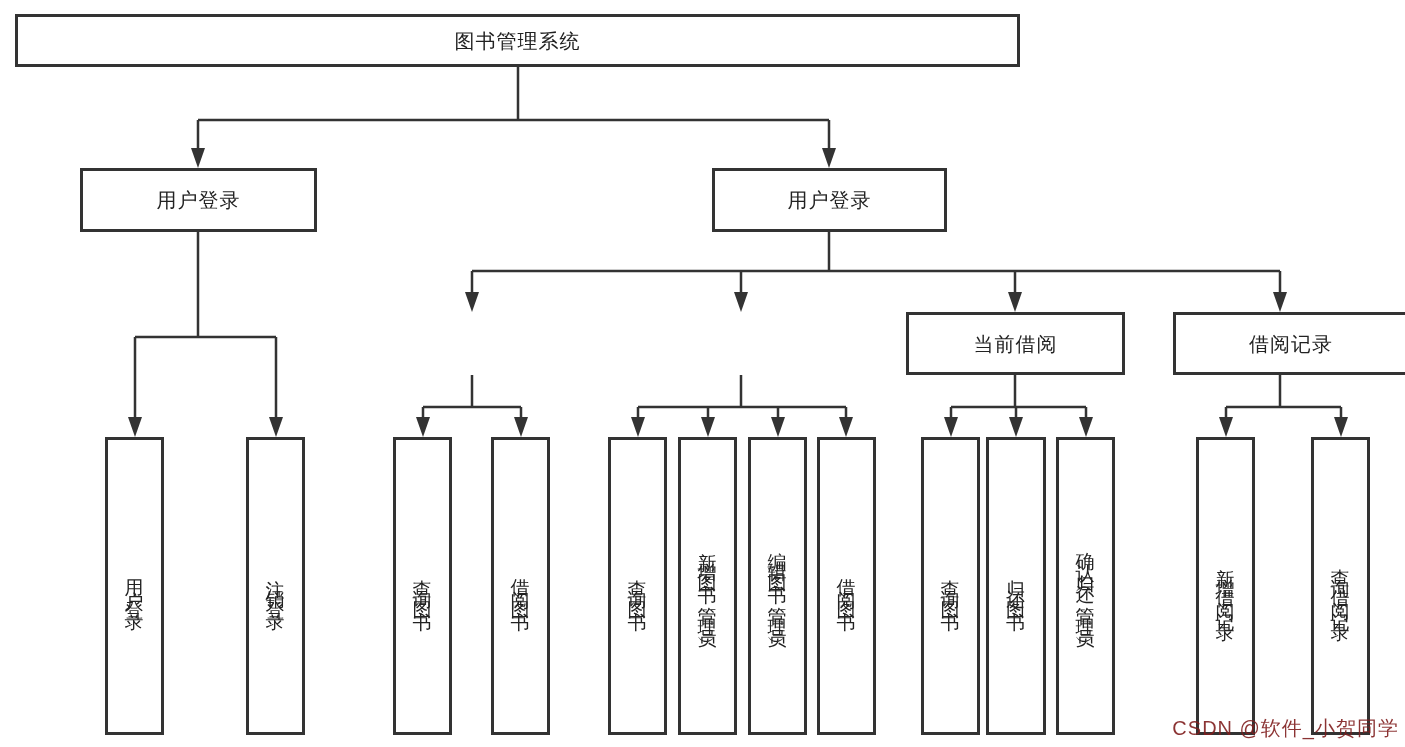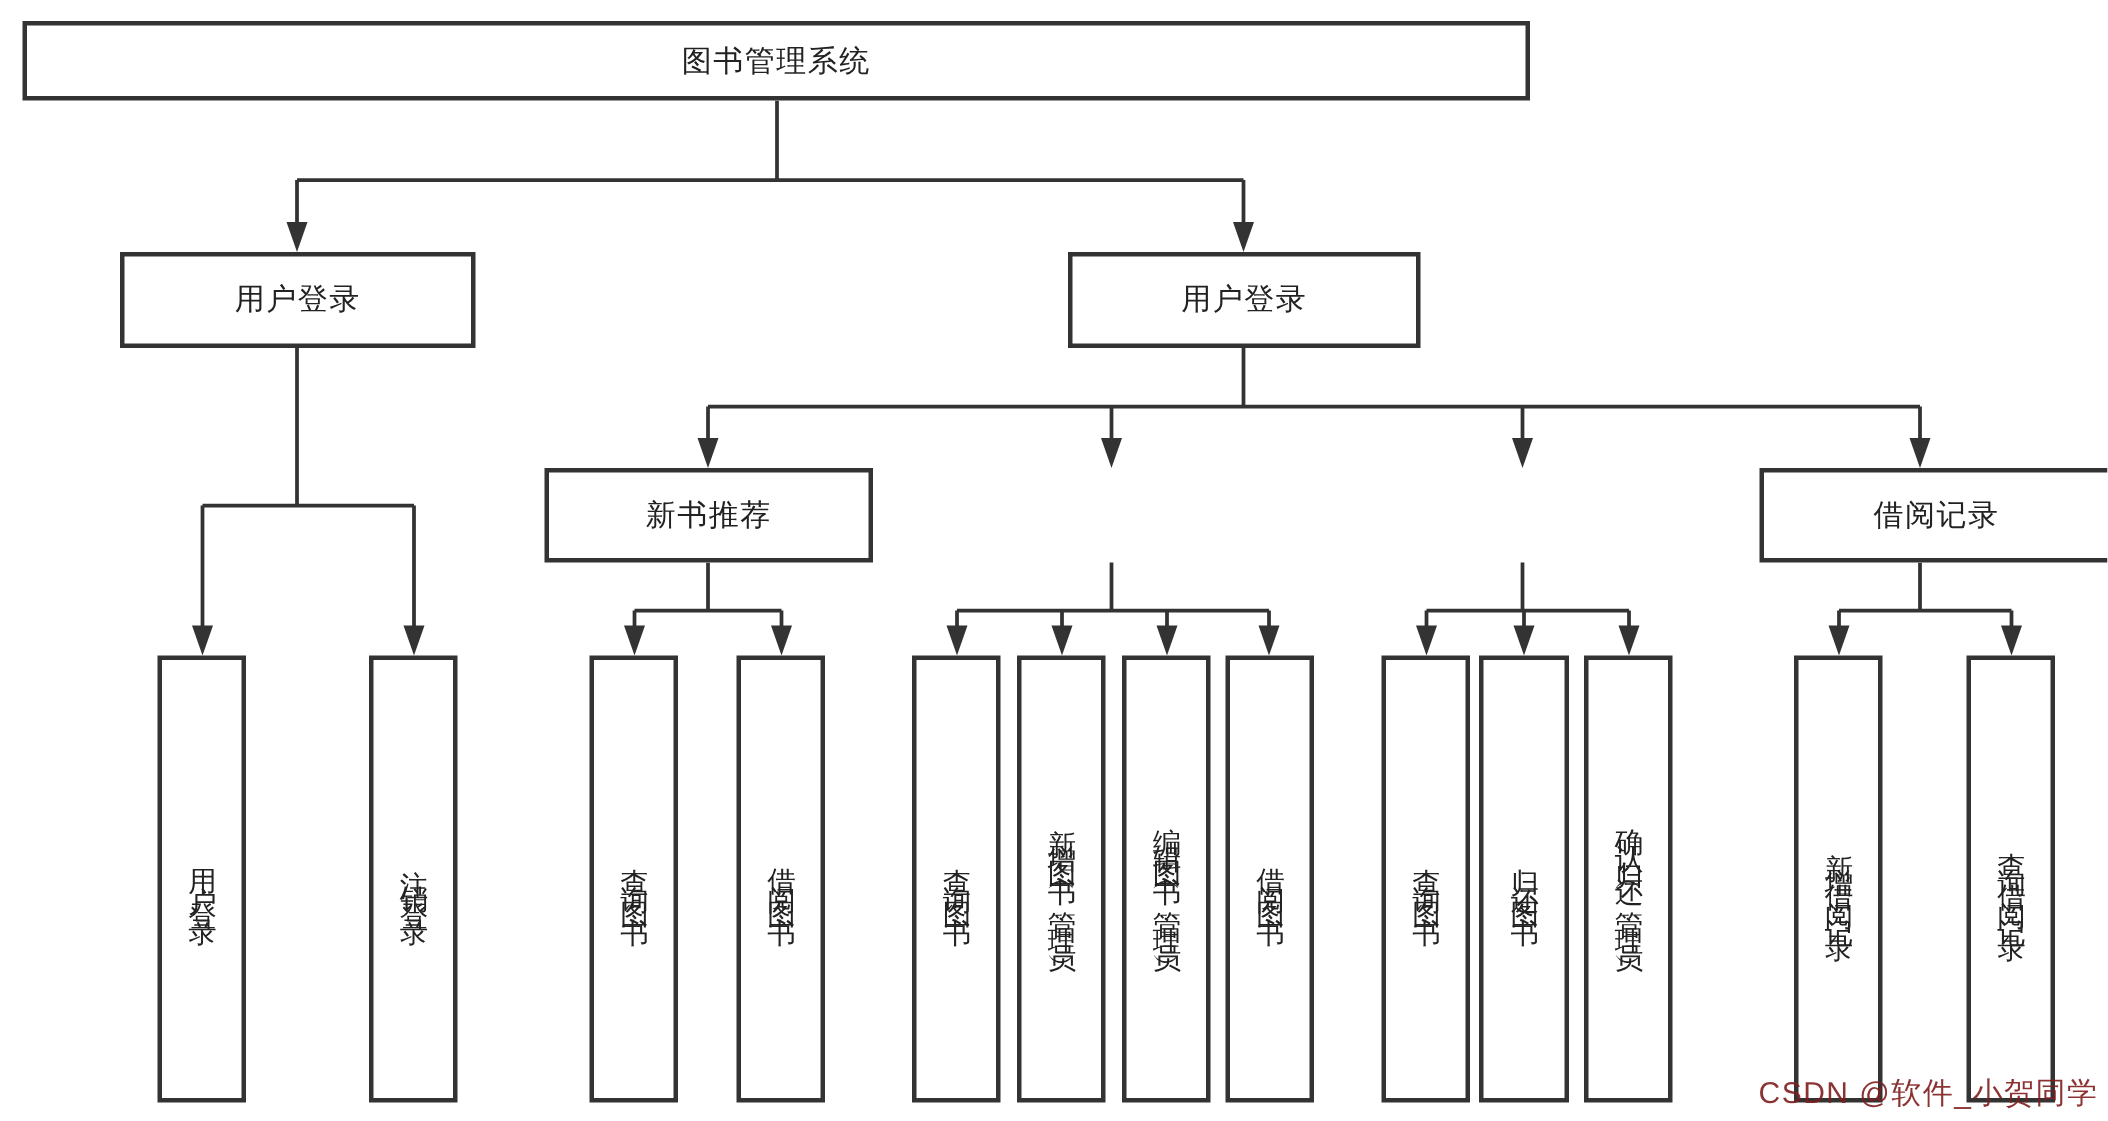--- a/index.html
+++ b/index.html
@@ -76,21 +76,21 @@
       <polygon fill="#333333" stroke="none" points="1219,417 1233,417 1226,437"></polygon>
       <polygon fill="#333333" stroke="none" points="1334,417 1348,417 1341,437"></polygon>
     </g>
   </svg>
 
   <div class="node" style="left:15px;top:14px;width:1005px;height:53px">图书管理系统</div>
 
   <div class="node" style="left:80px;top:168px;width:237px;height:64px">用户登录</div>
   <div class="node" style="left:712px;top:168px;width:235px;height:64px">用户登录</div>
 
-  <div class="node" style="left:363px;top:312px;width:219px;height:63px">新书推荐</div>
+  <div class="node" style="left:906px;top:312px;width:219px;height:63px">当前借阅</div>
   <div class="node" style="left:1173px;top:312px;width:236px;height:63px">借阅记录</div>
 
   <div class="node leaf" style="left:105px;top:437px;width:59px;height:298px">
     <span class="vtext">用户登录</span>
   </div>
   <div class="node leaf" style="left:246px;top:437px;width:59px;height:298px">
     <span class="vtext">注销登录</span>
   </div>
 
   <div class="node leaf" style="left:393px;top:437px;width:59px;height:298px">

